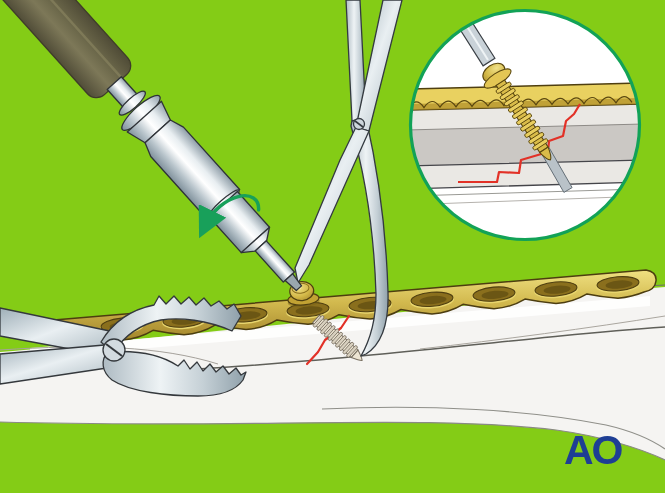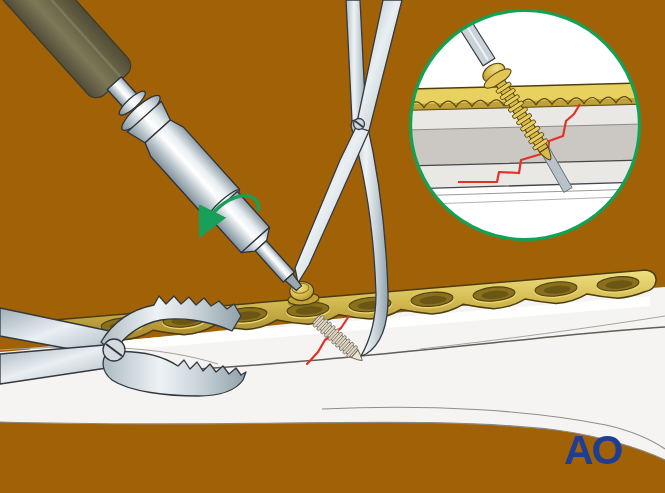--- a/index.html
+++ b/index.html
@@ -1,16 +1,16 @@
 <!DOCTYPE html>
 <html><head>
 <meta charset="utf-8">
 <style>
   html,body{margin:0;padding:0;background:#ffffff;}
-  .canvas{position:relative;width:665px;height:493px;background:#a16207;overflow:hidden;
+  .canvas{position:relative;width:665px;height:493px;background:#84cc16;overflow:hidden;
           font-family:"Liberation Sans",sans-serif;}
   svg{display:block;}
   .logo-text{font-family:"Liberation Sans",sans-serif;font-weight:bold;font-size:41px;letter-spacing:-2px;}
 </style>
 </head>
 <body>
 
 <div class="canvas">
 <svg width="665" height="493" viewBox="0 0 665 493">
   <defs>

